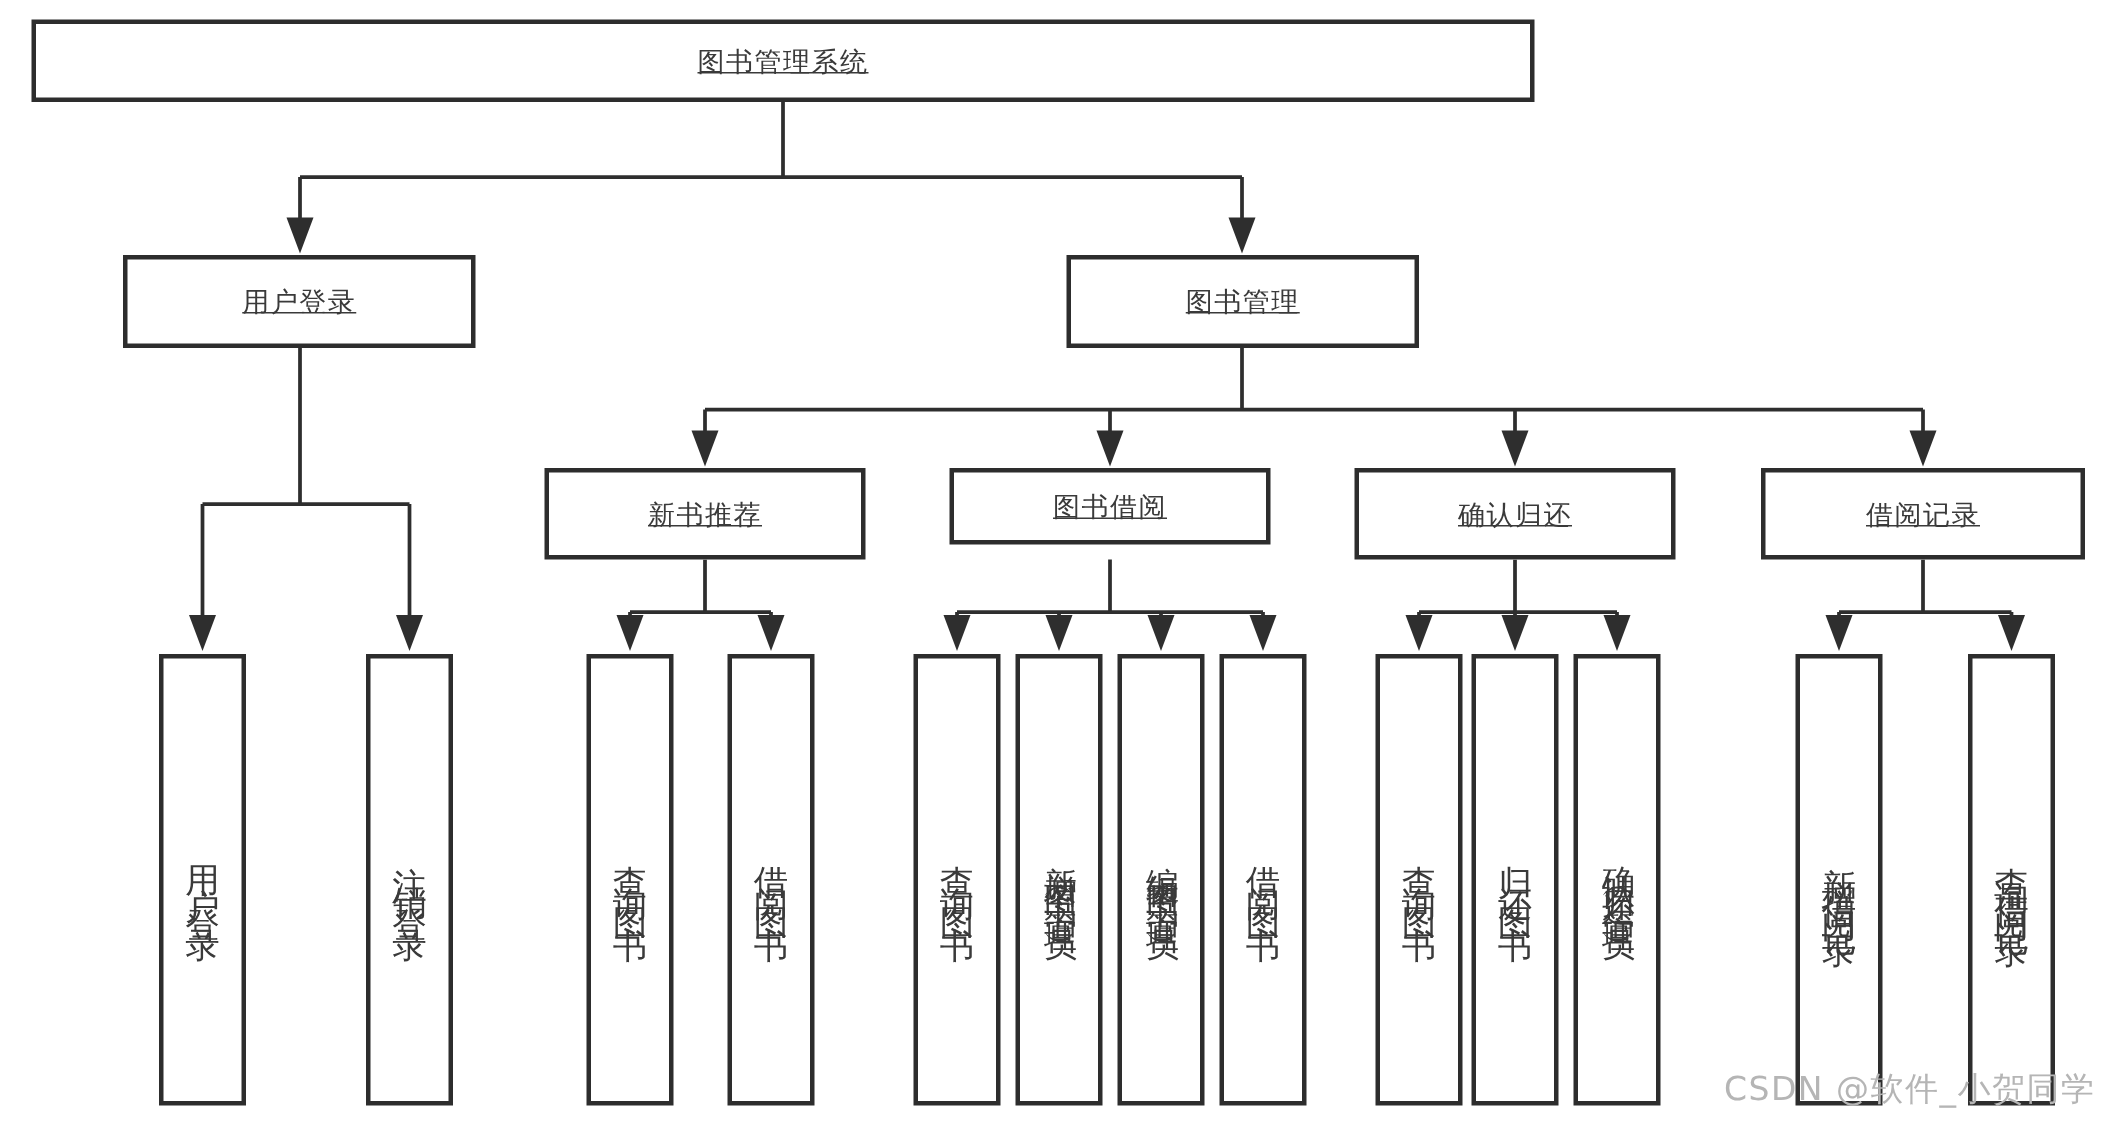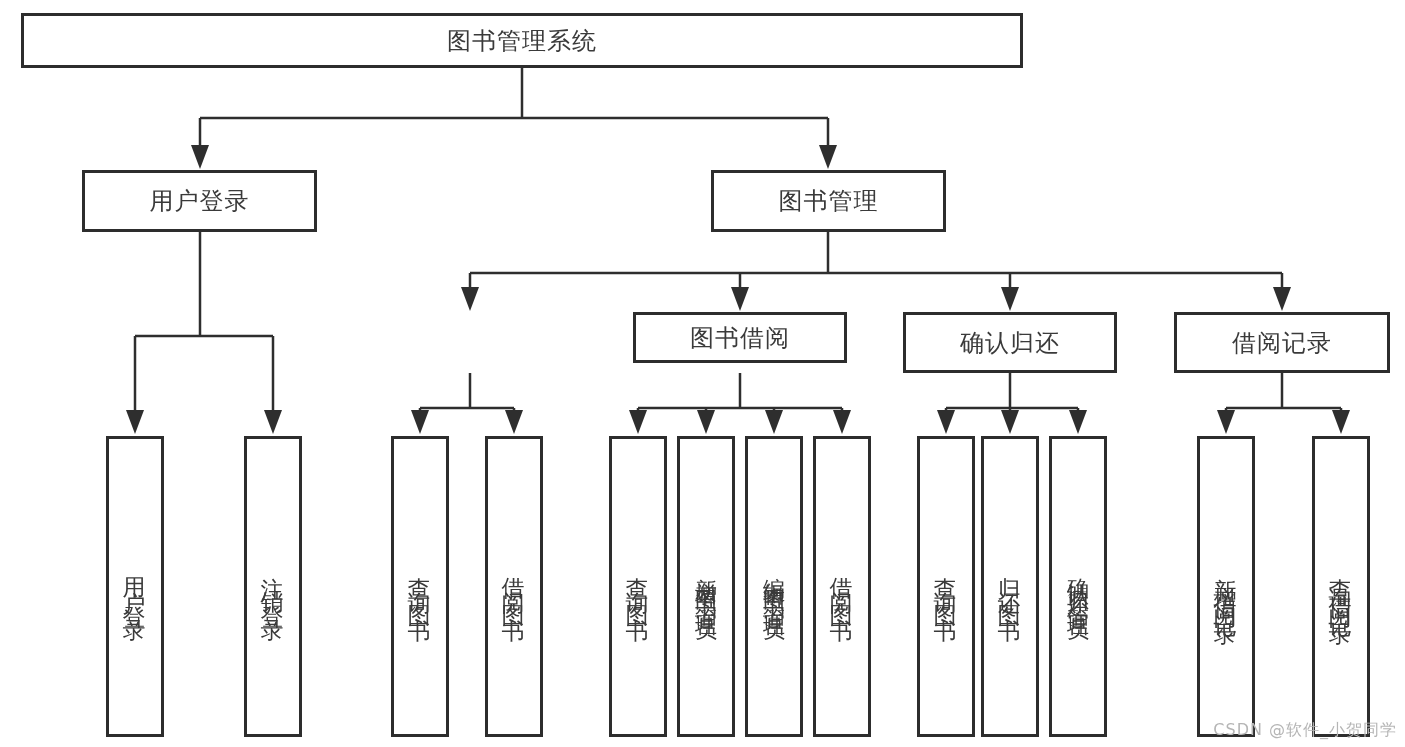--- a/index.html
+++ b/index.html
@@ -12,21 +12,21 @@
   }
   .connectors { position:absolute; left:0; top:0; width:1405px; height:747px; }
   .box {
     position:absolute;
     box-sizing:border-box;
     border:3px solid #2d2d2d;
     background:#ffffff;
     display:flex; align-items:center; justify-content:center;
     color:#3a3a3a;
   }
-  .hlabel { font-size:24px; letter-spacing:1px; white-space:nowrap; }
+  .hlabel { font-size:18px; letter-spacing:1px; white-space:nowrap;text-decoration:underline; }
   
   .n-root   { left:21px;  top:13px;  width:1002px; height:55px; }
   
   .n-login  { left:82px;  top:170px; width:235px; height:62px; }
   .n-mgmt   { left:711px; top:170px; width:235px; height:62px; }
   
   .n-new    { left:363px;  top:312px; width:214px; height:61px; }
   .n-borrow { left:633px;  top:312px; width:214px; height:51px; }
   .n-cur    { left:903px;  top:312px; width:214px; height:61px; }
   .n-rec    { left:1174px; top:312px; width:216px; height:61px; }
@@ -46,21 +46,21 @@
   .l-b4 { left:813px;  }
   .l-c1 { left:917px;  }
   .l-c2 { left:981px;  }
   .l-c3 { left:1049px; }
   .l-r1 { left:1197px; }
   .l-r2 { left:1312px; }
   .watermark {
     position:absolute;
     right:8px; bottom:6px;
     color:#b5b5b5;
-    font-size:16px;
+    font-size:22px;
     letter-spacing:1px;
     white-space:nowrap;
   }
 </style>
 </head>
 <body>
 
 <div class="canvas">
 
   <svg class="connectors" viewBox="0 0 1405 747" xmlns="http://www.w3.org/2000/svg">
@@ -140,20 +140,23 @@
     <span class="hlabel">图书管理系统</span>
   </div>
 
   <div class="box n-login">
     <span class="hlabel">用户登录</span>
   </div>
   <div class="box n-mgmt">
     <span class="hlabel">图书管理</span>
   </div>
 
+  <div class="box n-new">
+    <span class="hlabel">新书推荐</span>
+  </div>
   <div class="box n-borrow">
     <span class="hlabel">图书借阅</span>
   </div>
   <div class="box n-cur">
     <span class="hlabel">确认归还</span>
   </div>
   <div class="box n-rec">
     <span class="hlabel">借阅记录</span>
   </div>
 

